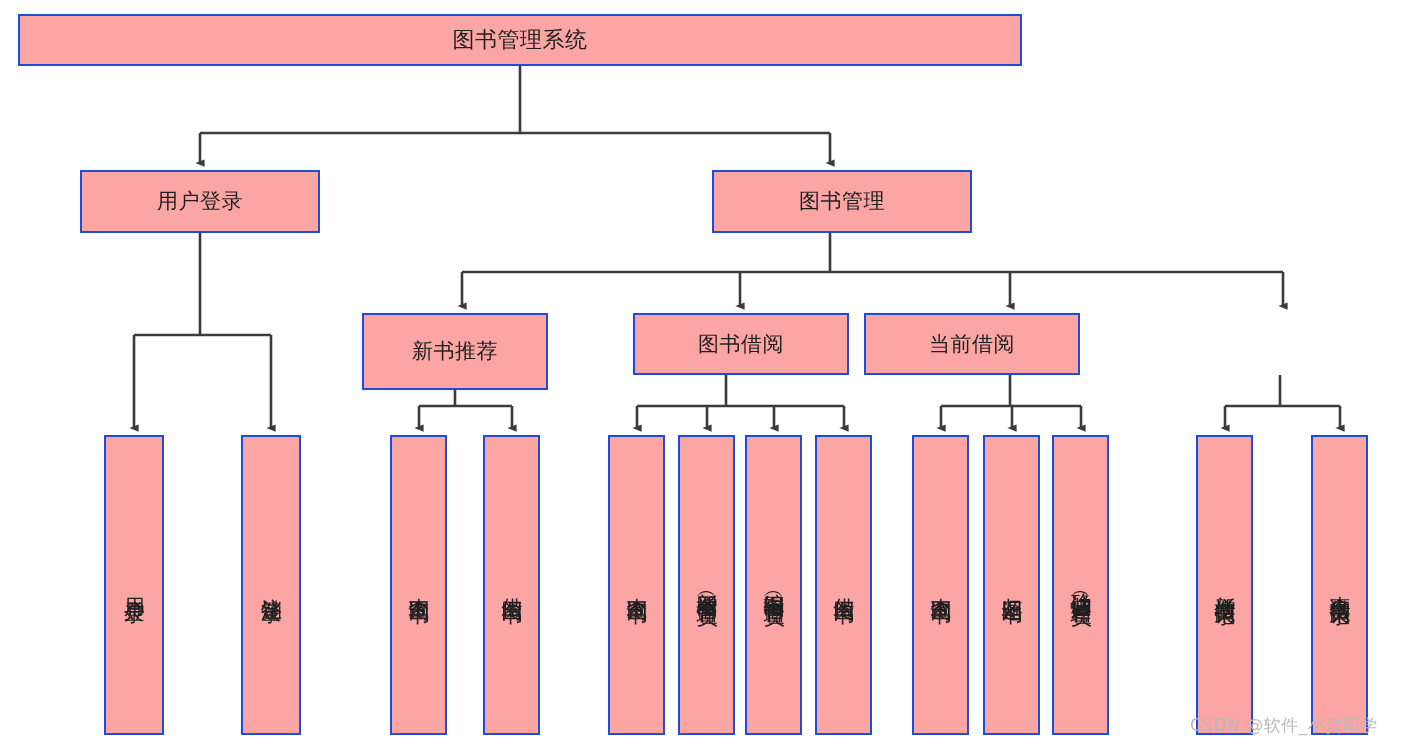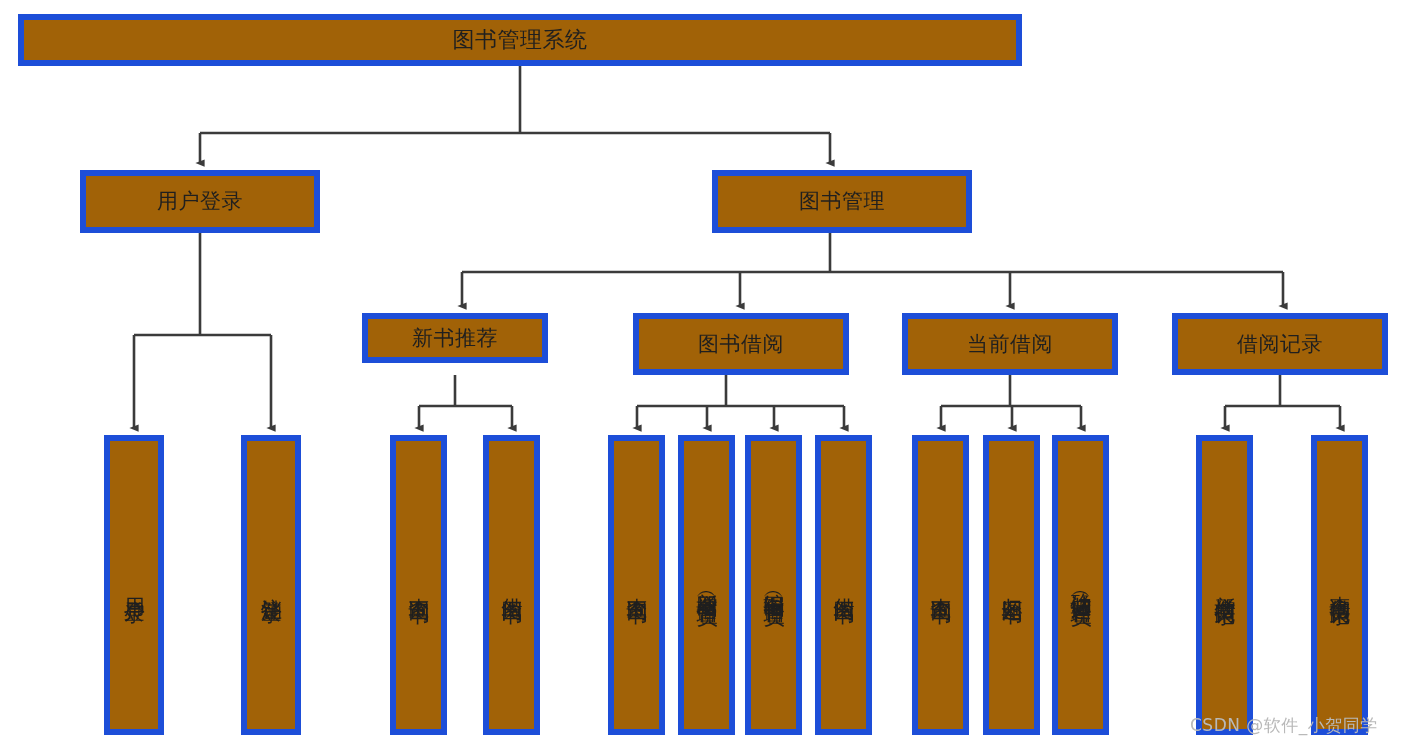--- a/index.html
+++ b/index.html
@@ -22,22 +22,22 @@
     position: absolute;
     left: 0;
     top: 0;
     width: 1405px;
     height: 747px;
     pointer-events: none;
   }
   .node {
     position: absolute;
     box-sizing: border-box;
-    background: #a16207;
-    border: 6px solid #1d4ed8;
+    background: #fca5a5;
+    border: 2px solid #1d4ed8;
     display: flex;
     align-items: center;
     justify-content: center;
     color: #222222;
     z-index: 2;
   }
   .node-label {
     display: block;
     text-align: center;
     line-height: 1.18;
@@ -135,31 +135,28 @@
     <span class="node-label">图书管理系统</span>
   </div>
 
   <div class="node horiz" id="node-l2-0" style="left: 80px; top: 170px; width: 240px; height: 63px;">
     <span class="node-label">用户登录</span>
   </div>
   <div class="node horiz" id="node-l2-1" style="left: 712px; top: 170px; width: 260px; height: 63px;">
     <span class="node-label">图书管理</span>
   </div>
 
-  <div class="node horiz" id="node-l3-0" style="left: 362px; top: 313px; width: 186px; height: 50px;">
+  <div class="node horiz" id="node-l3-0" style="left: 362px; top: 313px; width: 186px; height: 77px;">
     <span class="node-label">新书推荐</span>
   </div>
   <div class="node horiz" id="node-l3-1" style="left: 633px; top: 313px; width: 216px; height: 62px;">
     <span class="node-label">图书借阅</span>
   </div>
-  <div class="node horiz" id="node-l3-2" style="left: 902px; top: 313px; width: 216px; height: 62px;">
+  <div class="node horiz" id="node-l3-2" style="left: 864px; top: 313px; width: 216px; height: 62px;">
     <span class="node-label">当前借阅</span>
-  </div>
-  <div class="node horiz" id="node-l3-3" style="left: 1172px; top: 313px; width: 216px; height: 62px;">
-    <span class="node-label">借阅记录</span>
   </div>
 
   <div class="node vert" id="leaf-0" style="left: 104px; top: 435px; width: 60px; height: 300px;">
     <span class="node-label">用户登录</span>
   </div>
   <div class="node vert" id="leaf-1" style="left: 241px; top: 435px; width: 60px; height: 300px;">
     <span class="node-label">注销登录</span>
   </div>
   <div class="node vert" id="leaf-2" style="left: 390px; top: 435px; width: 57px; height: 300px;">
     <span class="node-label">查询图书</span>

